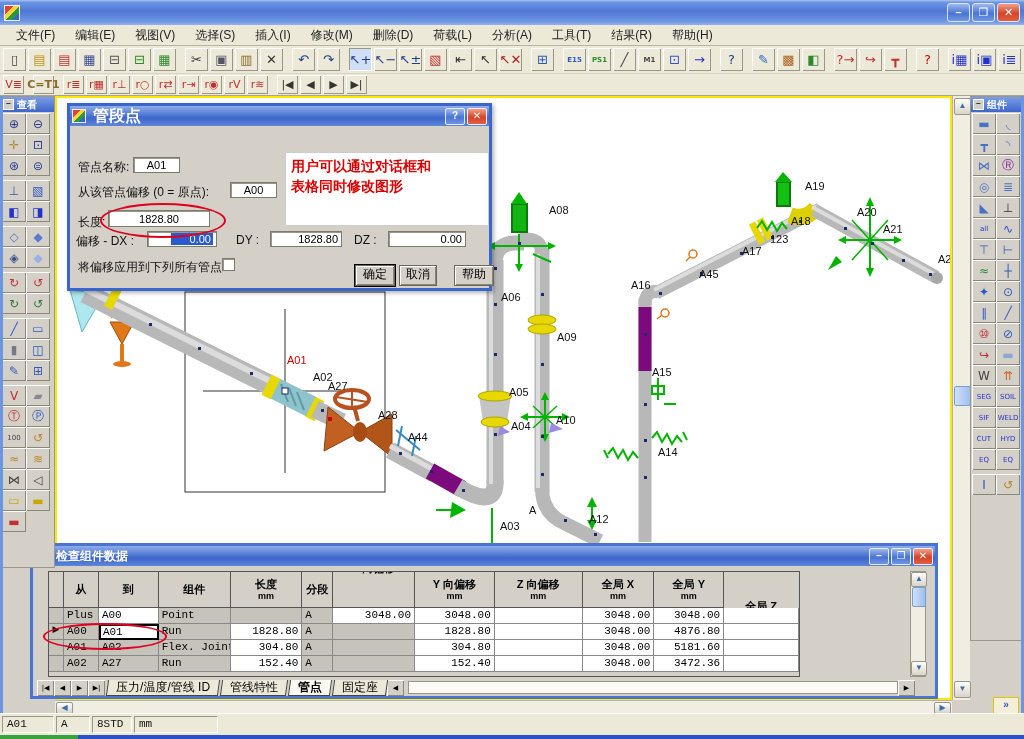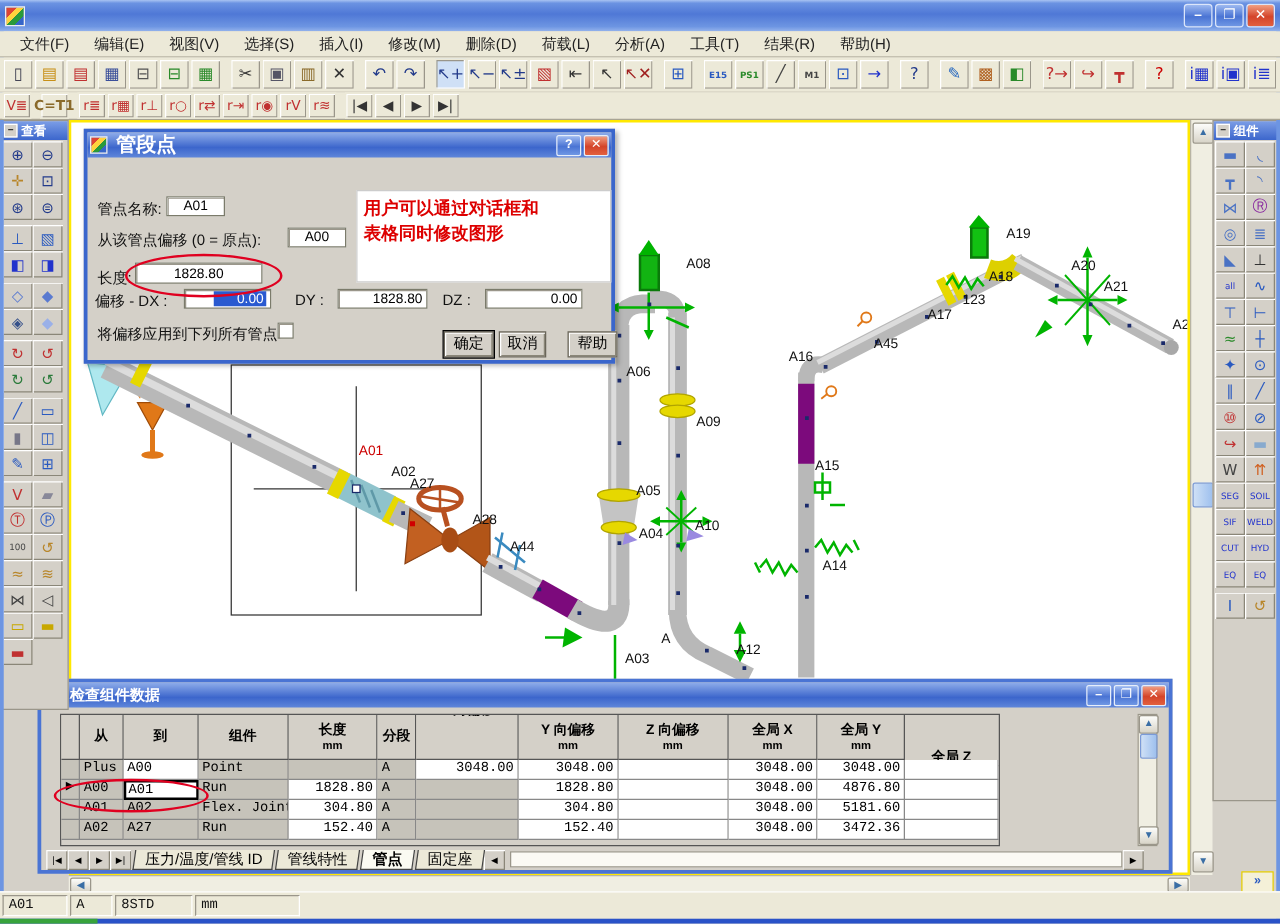--- a/index.html
+++ b/index.html
@@ -714,18 +714,18 @@
         <div class="navbtn">◀</div>
         <div id="tabtrack"></div>
         <div class="navbtn">▶</div>
       </div>
   </div>
 </div>
 
 <div id="statusbar">
 <div class="status-cell" style="width: 52px;">A01</div>
     <div class="status-cell" style="width: 34px;">A</div>
-    <div class="status-cell" style="width: 62px;">8STD</div>
+    <div class="status-cell" style="width: 40px;">8STD</div>
     <div class="status-cell" style="width: 84px;">mm</div>
   </div>
 <div id="taskbar-sliver">
     <div class="start"></div>
   </div>
 
 </body></html>

